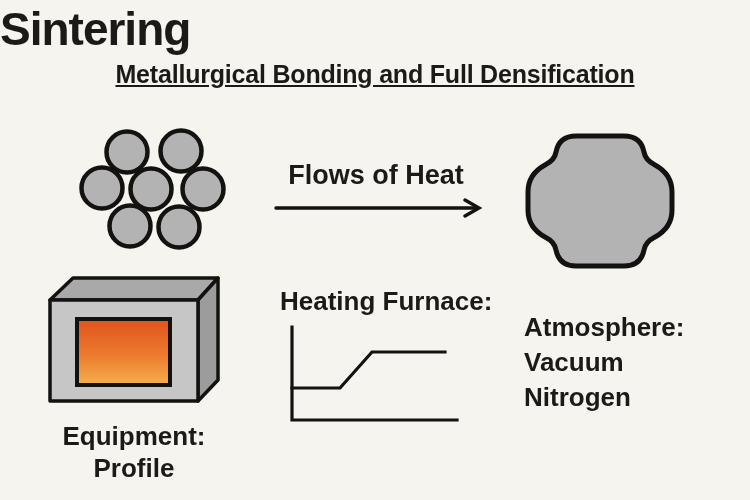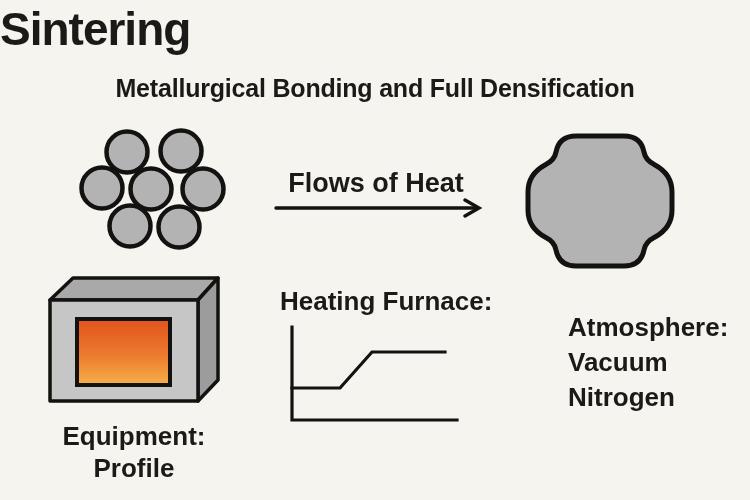--- a/index.html
+++ b/index.html
@@ -18,47 +18,48 @@
   .abs { position: absolute; }
 
   .title {
     left: 0; top: 2px; width: 620px;
     text-align: left;
     font-size: 46px;
     font-weight: 700;
     letter-spacing: -1px;
   }
   .subtitle {
-    left: 0; top: 74px; width: 750px;
+    left: 0; top: 60px; width: 750px;
     text-align: center;
     font-size: 25px;
     font-weight: 600;
     letter-spacing: -0.2px;
+    text-decoration: underline;
   }
 
   .flow-label {
-    left: 276px; top: 168px; width: 200px;
+    left: 276px; top: 160px; width: 200px;
     text-align: center;
     font-size: 27px;
     font-weight: 600;
   }
 
   .heating-label {
     left: 280px; top: 286px;
     font-size: 26px;
     font-weight: 600;
   }
 
   .atmosphere {
     left: 524px; top: 310px;
     font-size: 26px;
     font-weight: 600;
     line-height: 35px;
   }
-  .atmosphere div { white-space: nowrap; margin-left: 44px; }
+  .atmosphere div { white-space: nowrap; }
 
   .equipment {
     left: 34px; top: 420px; width: 200px;
     text-align: center;
     font-size: 26px;
     font-weight: 600;
     line-height: 32px;
   }
 
   svg { display: block; }

